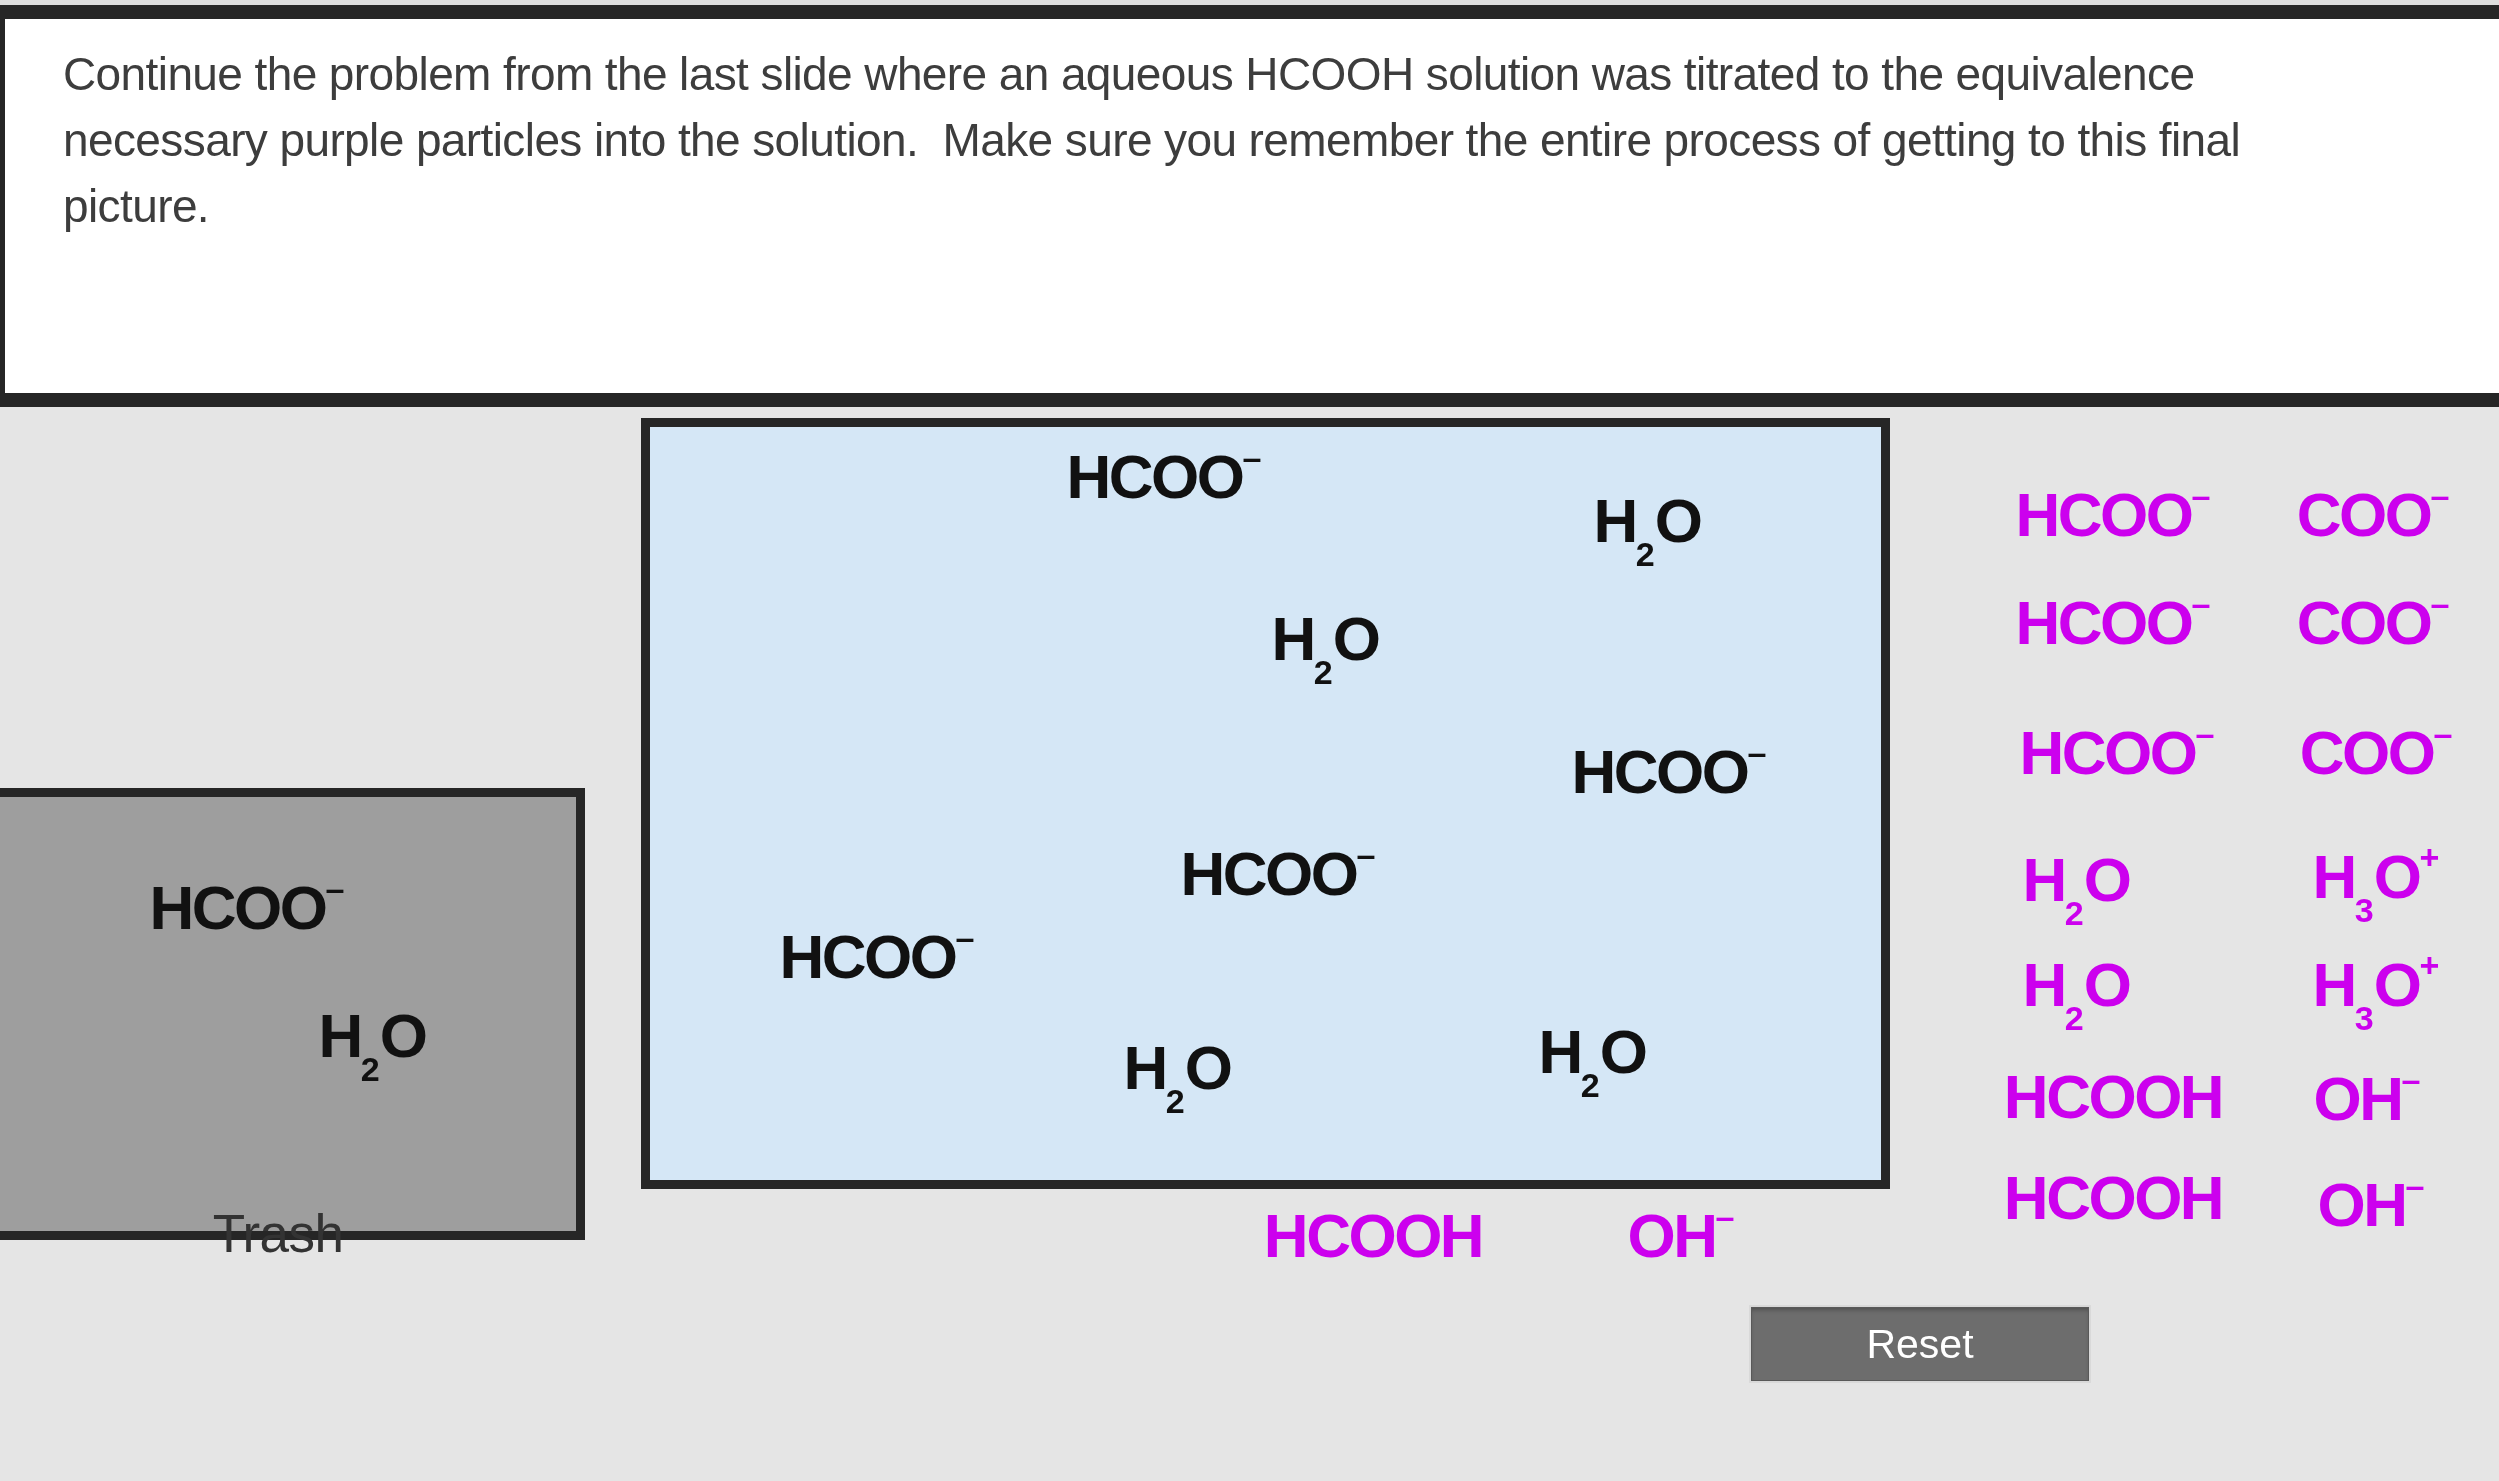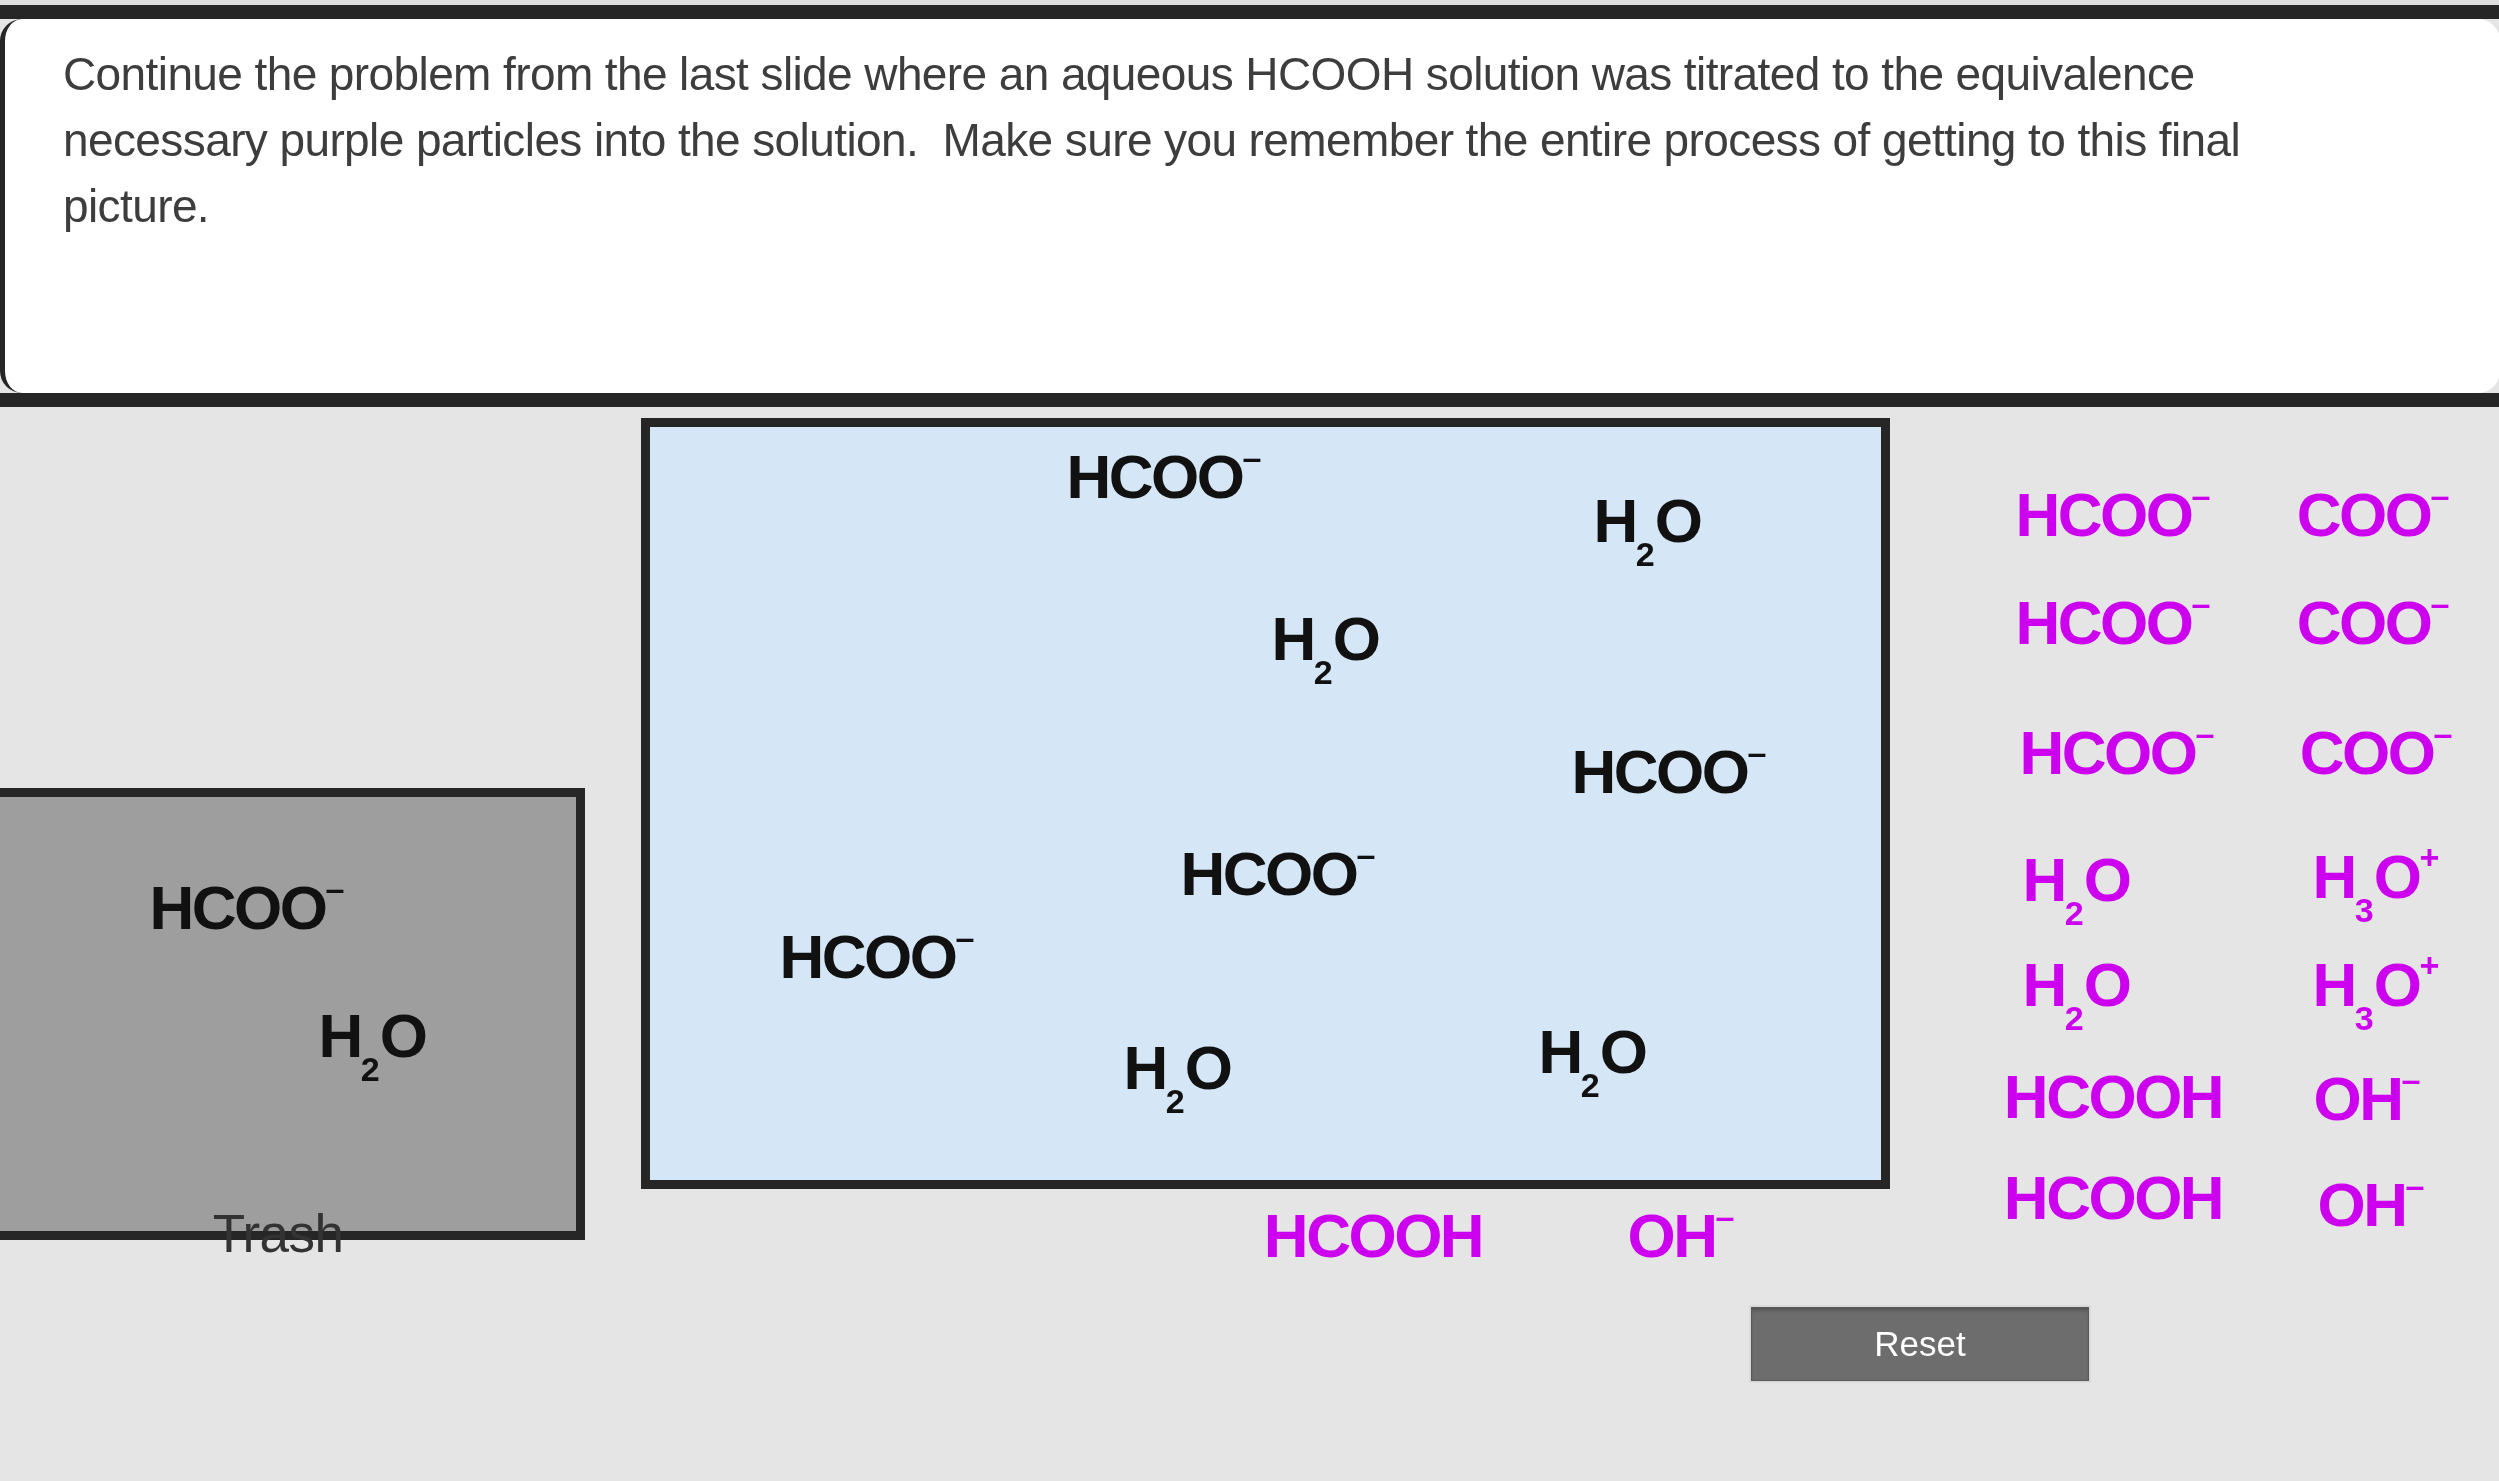--- a/index.html
+++ b/index.html
@@ -10,21 +10,21 @@
     font-family:"Liberation Sans",sans-serif;
     overflow:hidden;
   }
   .top-strip{position:absolute;left:0;top:0;width:2500px;height:5.1px;background:#dedede;}
   .bar{position:absolute;left:0;width:2500px;background:var(--bar,#262626);}
   .top-bar{top:5.1px;height:14px;}
   .separator-bar{top:393px;height:14px;}
   .instructions{
     position:absolute;left:0;top:19px;width:2500px;height:374px;
     background:#ffffff;border-left:5.1px solid var(--bar,#262626);
-    box-sizing:border-box;padding:21.6px 0 0 58px;border-radius:22px;
+    box-sizing:border-box;padding:21.6px 0 0 58px;
   }
   .line{
     white-space:pre;
     font-size:46px;line-height:66px;letter-spacing:-0.6px;
     color:var(--text,#3d3d3d);
   }
   .solution-box{
     position:absolute;left:641px;top:418px;width:1249px;height:771px;
     box-sizing:border-box;border:9px solid var(--bar,#262626);
     background:var(--solution_fill,#d5e7f6);
@@ -45,21 +45,21 @@
   }
   .particle.black{color:#111111;}
   .particle.purple{color:var(--purple,#cc00ee);}
   .particle sub{font-size:55%;letter-spacing:0;position:relative;top:0.32em;line-height:0;}
   .particle sup{font-size:55%;letter-spacing:0;position:relative;top:-0.22em;line-height:0;}
   .btn{
     position:absolute;top:1307px;height:74px;
     background:var(--button_bg,#6d6d6d);
     border:1.3px solid #595959;
     box-shadow:0 0 0 1.9px #d8d8d8, inset 0 3.8px 5.1px -2.5px rgba(0,0,0,0.35);
-    color:#ffffff;font-size:35px;font-family:"Liberation Sans",sans-serif;
+    color:#ffffff;font-size:41px;font-family:"Liberation Sans",sans-serif;
     display:flex;align-items:center;justify-content:center;
     cursor:pointer;box-sizing:border-box;
   }
   .btn-reset{left:1751px;width:338px;}
   .btn-submit{left:2131px;width:337px;}
 </style>
 </head>
 <body>
 
 <div id="app">

